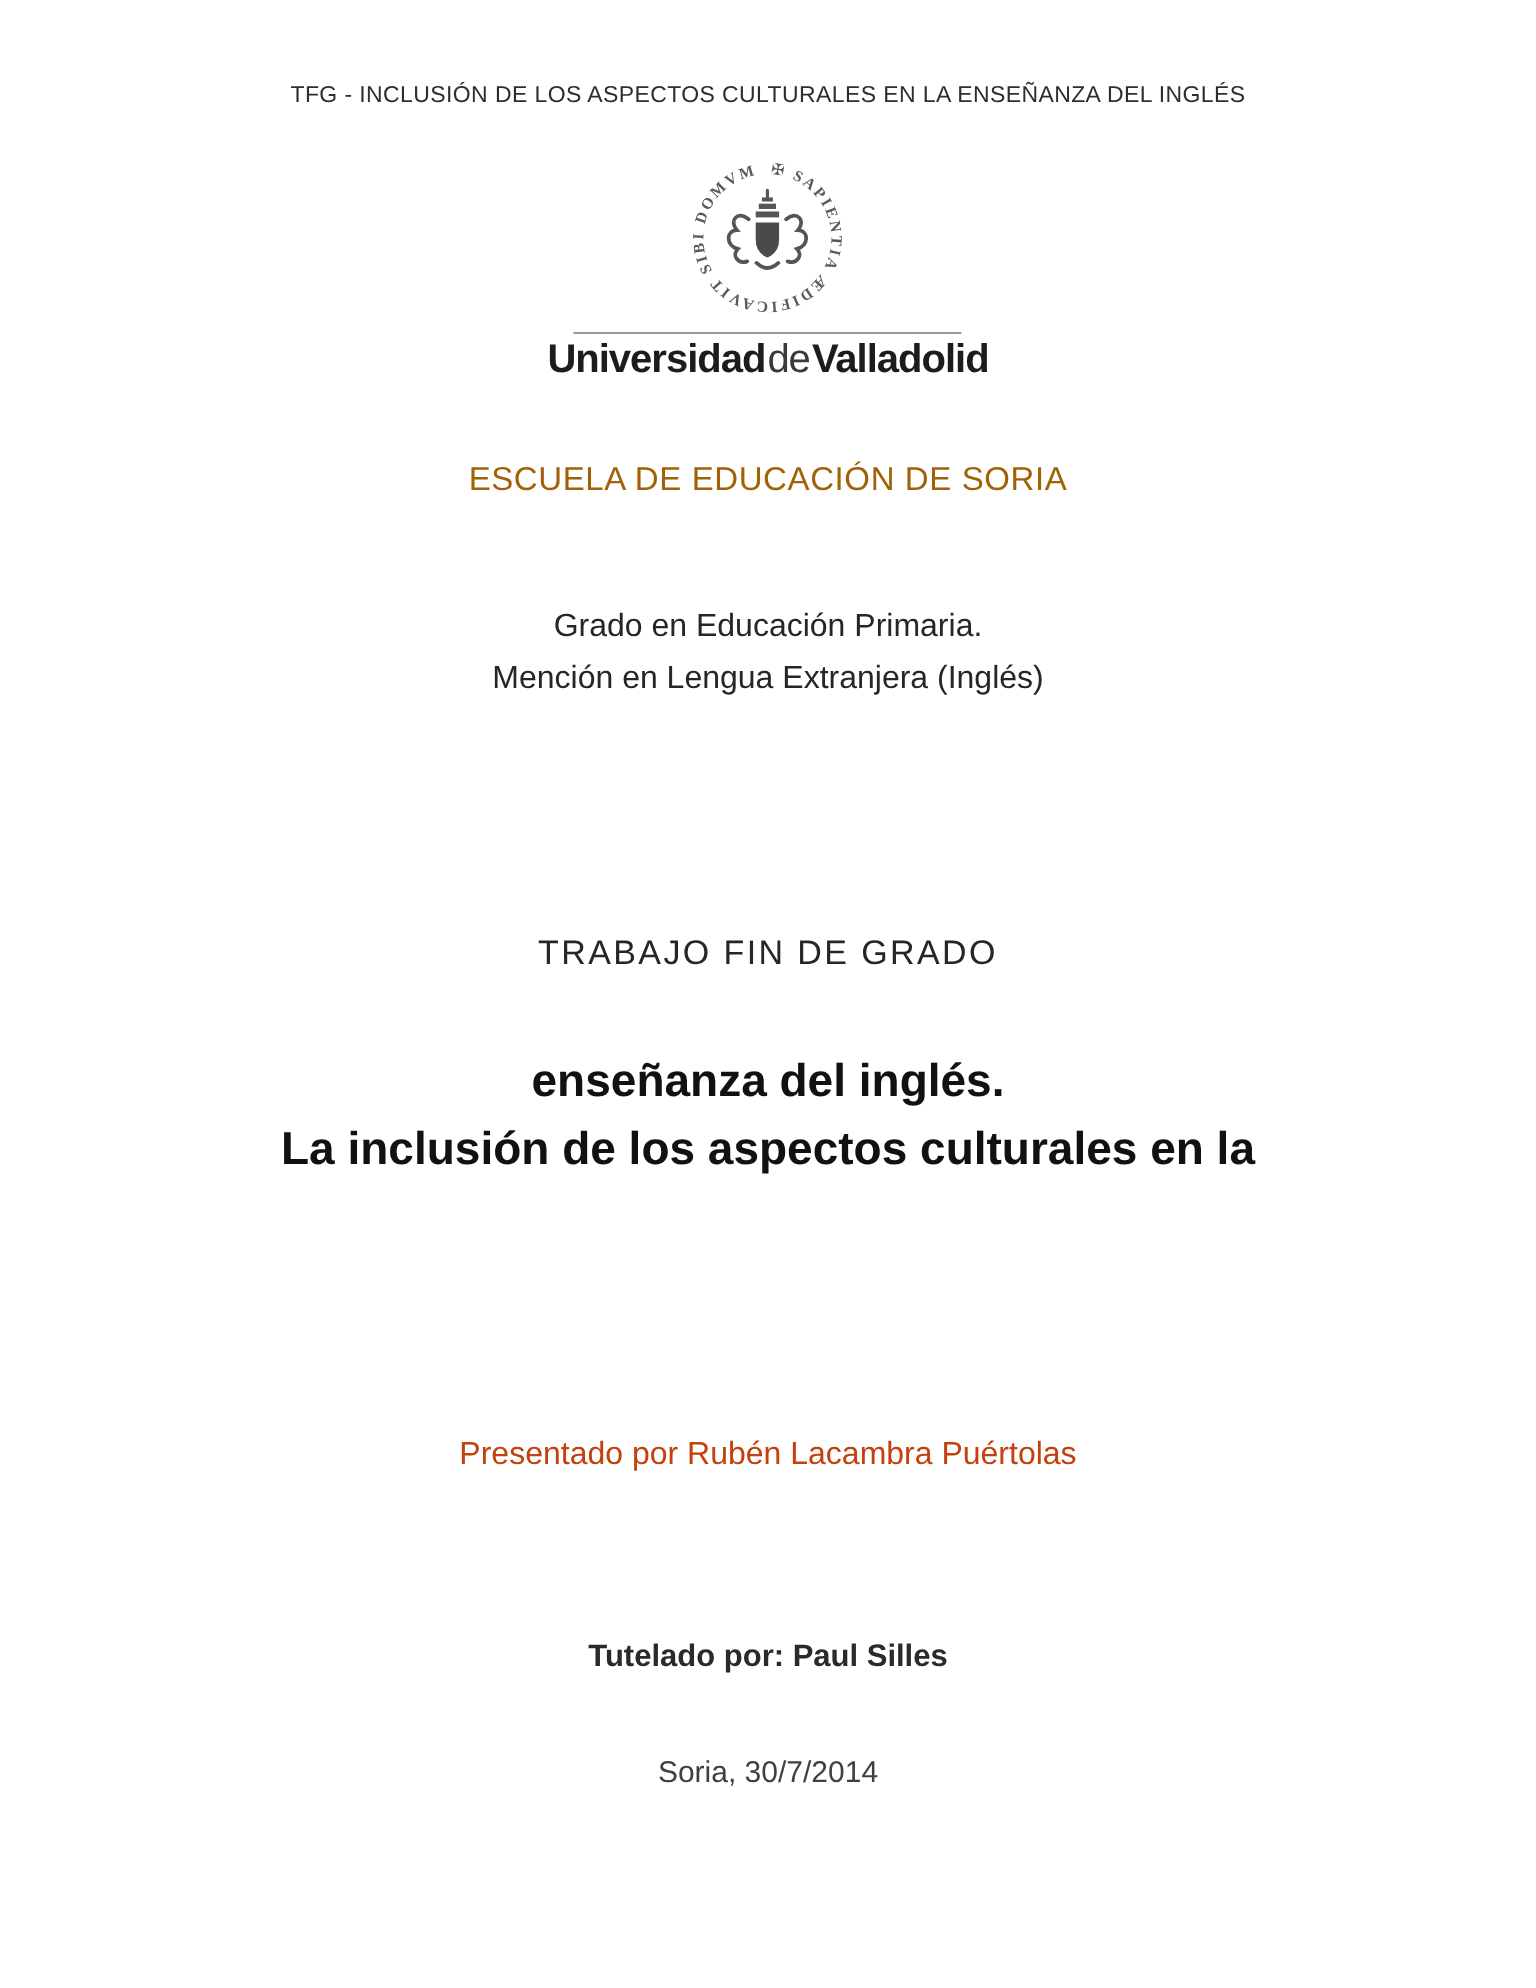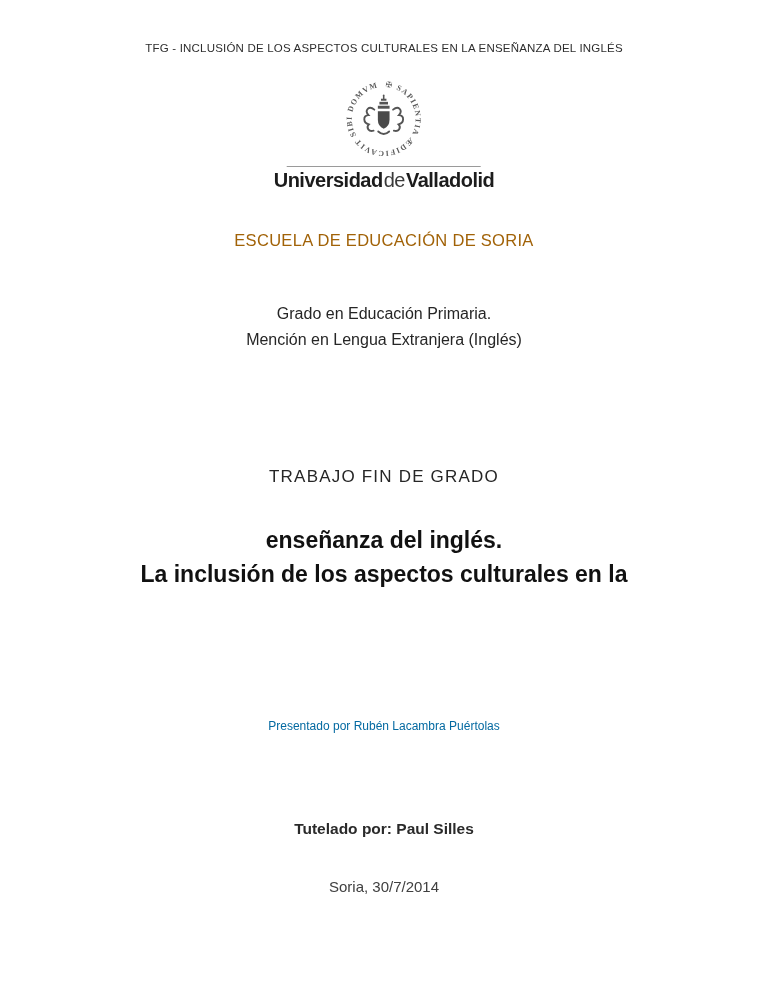--- a/index.html
+++ b/index.html
@@ -23,21 +23,21 @@
   .logo-rule   { width:194px; height:1px; background:#9a9a9a; margin-top:8px; }
   .wordmark    { margin-top:2px; font-size:20px; letter-spacing:-0.5px;
                  color:#1c1c1c; white-space:nowrap; }
   .wm-bold     { font-weight:700; }
   .wm-de       { font-weight:400; color:#3a3a3a; padding:0 1px; }
 
   .school      { top:231px; font-size:16.5px; letter-spacing:0.3px; color:#a16207; }
   .degree      { top:301px; font-size:16px; line-height:26px; color:#262626; }
   .worktype    { top:431px; font-size:17px; letter-spacing:1.2px; color:#262626;margin-top:36px; }
   .main-title  { top:523px; font-size:23px; font-weight:700; line-height:34px; color:#111111; }
-  .presented   { top:719px; font-size:12px; color:#0369a1; }
+  .presented   { top:719px; font-size:16px; color:#c2410c; }
   .tutored     { top:820px; font-size:15.5px; color:#2a2a2a;font-weight:bold; }
   .placedate   { top:878px; font-size:15px; color:#404040; }
 </style>
 </head>
 <body>
 
 <div class="page">
 
   <div class="center header">TFG - INCLUSIÓN DE LOS ASPECTOS CULTURALES EN LA ENSEÑANZA DEL INGLÉS</div>
 

